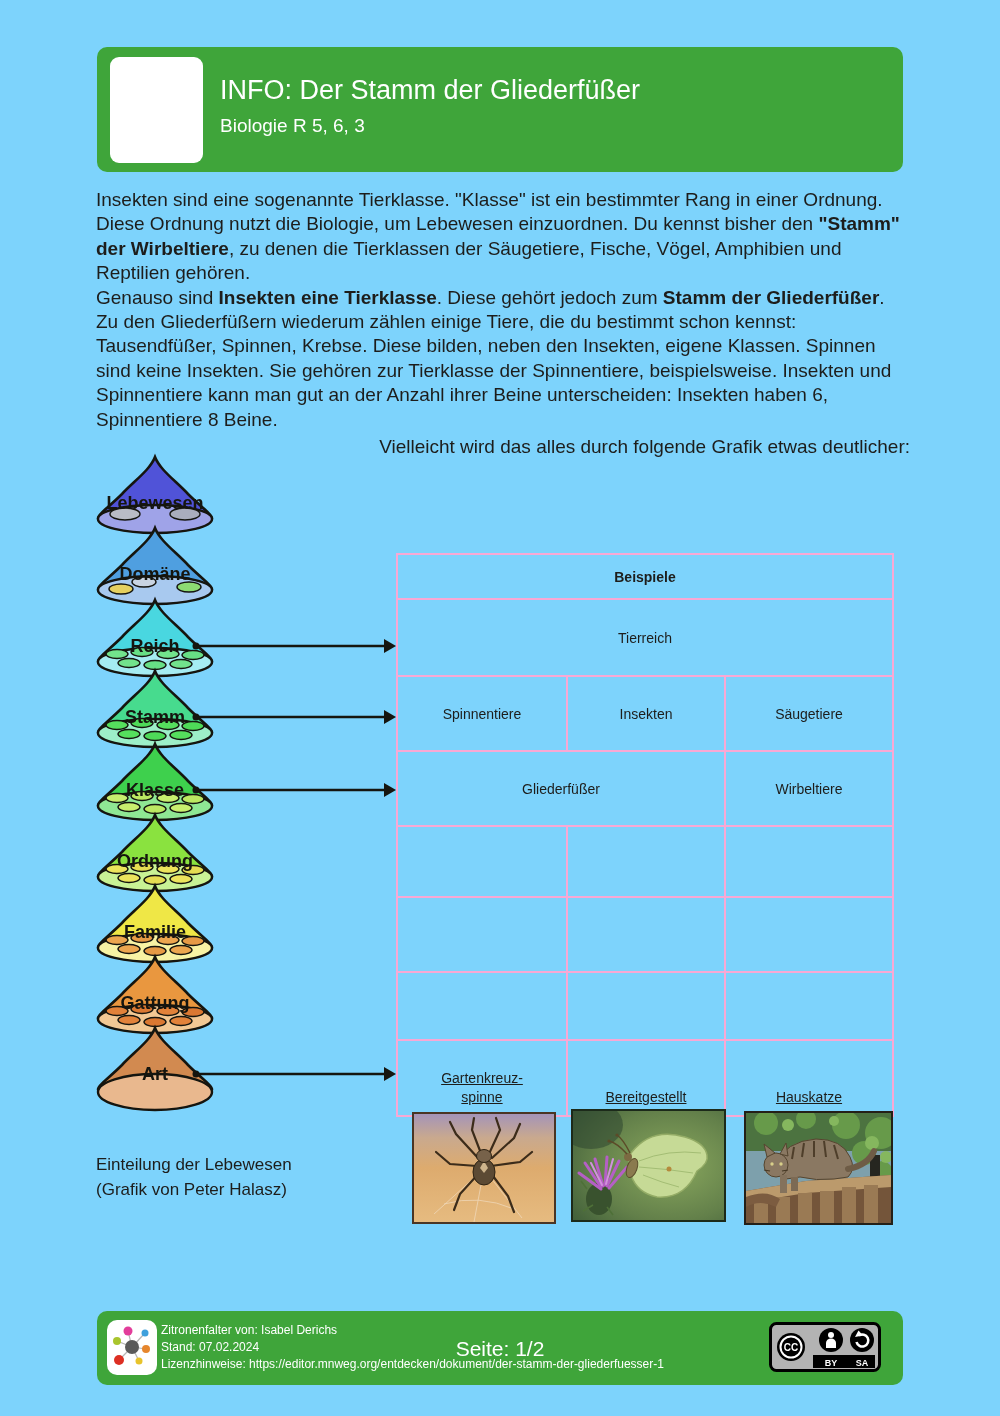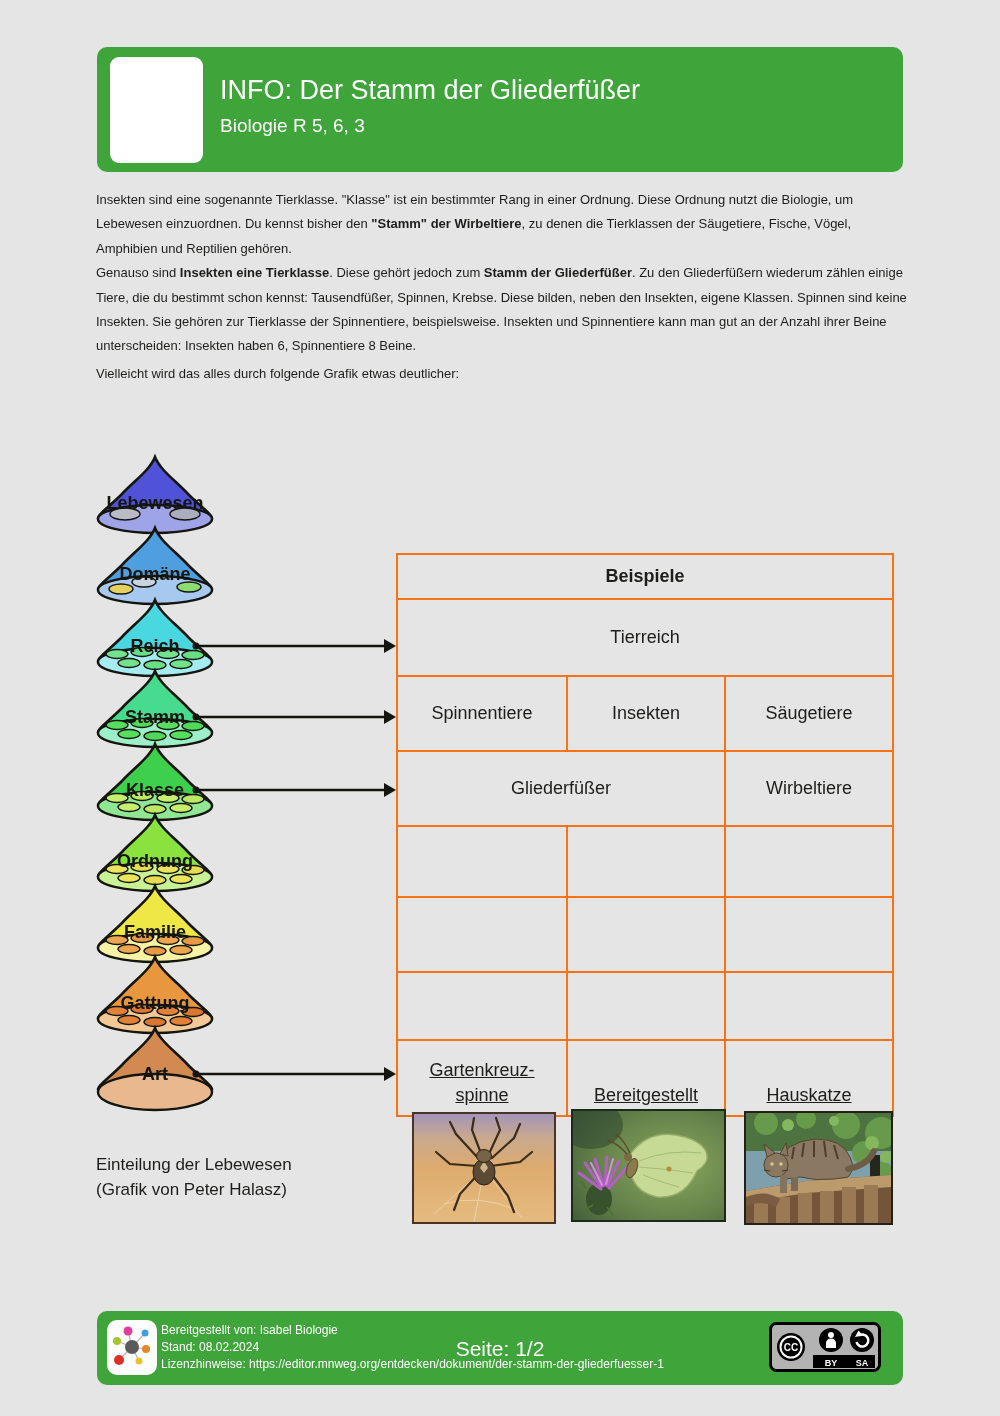--- a/index.html
+++ b/index.html
@@ -1,39 +1,39 @@
 <!DOCTYPE html>
 <html style="--green: #3fa53a;"><head>
 <meta charset="utf-8">
 <style>
   html,body{margin:0;padding:0;background:#fff;}
-  #page{position:relative;width:1000px;height:1416px;background:#e5e5e5;overflow:hidden;
+  #page{position:relative;width:1000px;height:1416px;background:#7dd3fc;overflow:hidden;
         font-family:"Liberation Sans",sans-serif;color:#1d1d1b;}
 
   
   .header{position:absolute;left:97px;top:47px;width:806px;height:125px;
           background:var(--green,#3fa53a);border-radius:10px;}
   .header-logo{position:absolute;left:13px;top:10px;width:93px;height:106px;
                background:#fff;border-radius:9px;}
   .header-title{position:absolute;left:123px;top:28px;font-size:27px;color:#fff;}
   .header-sub{position:absolute;left:123px;top:68px;font-size:19px;color:#fff;}
 
   
-  .intro{position:absolute;left:96px;top:188px;width:814px;font-size:13px;line-height:24.4px;}
+  .intro{position:absolute;left:96px;top:188px;width:814px;font-size:19px;line-height:24.4px;}
   .intro p{margin:0;}
-  .intro p.spaced{margin-top:3px;}
+  .intro p.spaced{margin-top:3px;text-align:right;}
 
   
   .diagram{position:absolute;left:90px;top:450px;width:307px;height:680px;z-index:1;}
   .caption{position:absolute;left:96px;top:1152px;font-size:17px;line-height:25px;}
 
   
   .extable{position:absolute;left:396px;top:553px;border-collapse:collapse;z-index:2;}
-  .tcell{border:2px solid #f97316;text-align:center;vertical-align:middle;
-         font-size:18px;padding:1px 8px;}
+  .tcell{border:2px solid #f9a8d4;text-align:center;vertical-align:middle;
+         font-size:14px;padding:1px 8px;}
   .thead{font-weight:bold;}
   .tname{vertical-align:bottom;padding-bottom:8px;white-space:pre-line;line-height:1.35;text-decoration:underline;}
 
   
   .photo{position:absolute;z-index:5;background:#fff;}
   .photo svg{display:block;}
   #photo-spider{left:412px;top:1112px;width:140px;height:108px;border:2px solid #4a3524;}
   #photo-butterfly{left:571px;top:1109px;width:151px;height:109px;border:2px solid #1c2a1a;}
   #photo-cat{left:744px;top:1111px;width:145px;height:110px;border:2px solid #242018;}
 
@@ -369,22 +369,22 @@
         <circle cx="21" cy="11" r="4.5" fill="#e23d9a"></circle>
           <circle cx="38" cy="13" r="3.5" fill="#3fa0dc"></circle>
         <circle cx="10" cy="21" r="4" fill="#a9c52d"></circle>
           <circle cx="39" cy="29" r="4" fill="#e6862d"></circle>
         <circle cx="12" cy="40" r="5" fill="#dd2f23"></circle>
           <circle cx="32" cy="41" r="3.5" fill="#e8c32b"></circle>
         <circle cx="25" cy="27" r="7" fill="#5a5a5a"></circle>
       </svg>
     </div>
     <div class="footer-meta">
-      <div>Bereitgestellt von: Isabel Biologie</div>
-      <div>Stand: 08.02.2024</div>
+      <div>Zitronenfalter von: Isabel Derichs</div>
+      <div>Stand: 07.02.2024</div>
       <div>Lizenzhinweise: https://editor.mnweg.org/entdecken/dokument/der-stamm-der-gliederfuesser-1</div>
     </div>
     <div class="footer-page">Seite: 1/2</div>
     <div class="cc-badge">
       <svg viewBox="0 0 112 50" width="112" height="50">
         <rect x="1.5" y="1.5" width="109" height="47" rx="6" fill="#b3b3b3" stroke="#000" stroke-width="3"></rect>
         <rect x="44" y="33" width="62" height="13" fill="#000"></rect>
         <g>
           <circle cx="22" cy="25" r="14" fill="#000"></circle>
           <circle cx="22" cy="25" r="10.5" fill="none" stroke="#fff" stroke-width="2"></circle>

